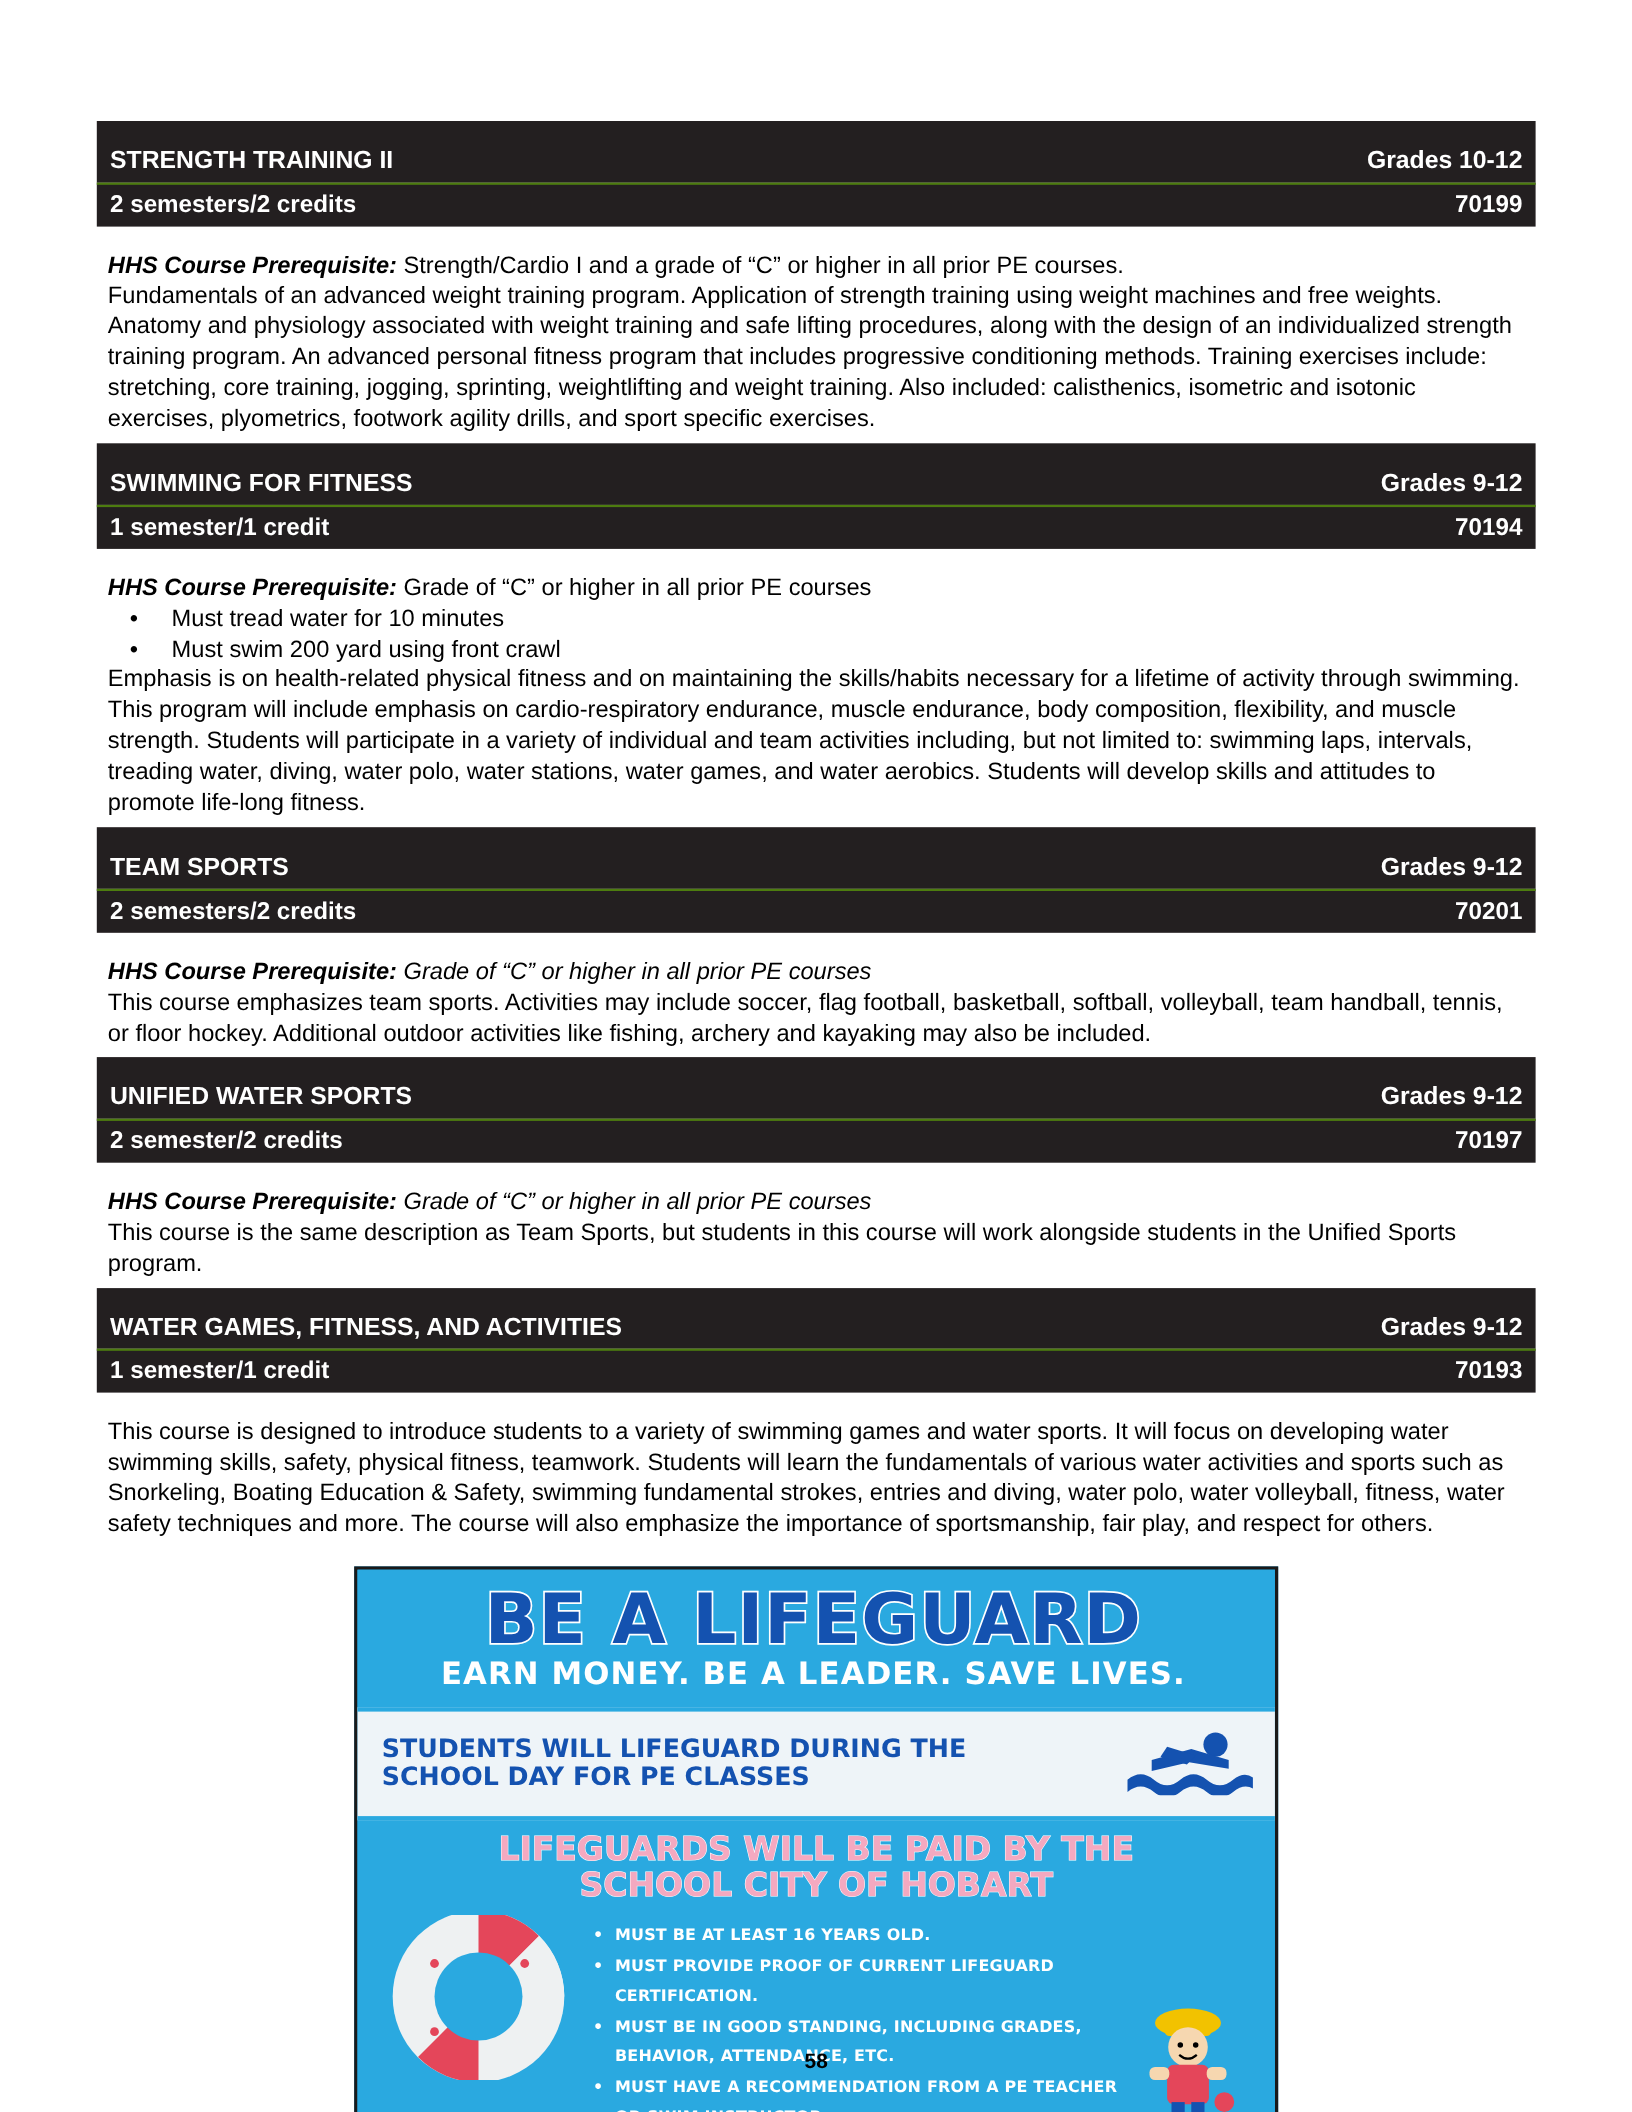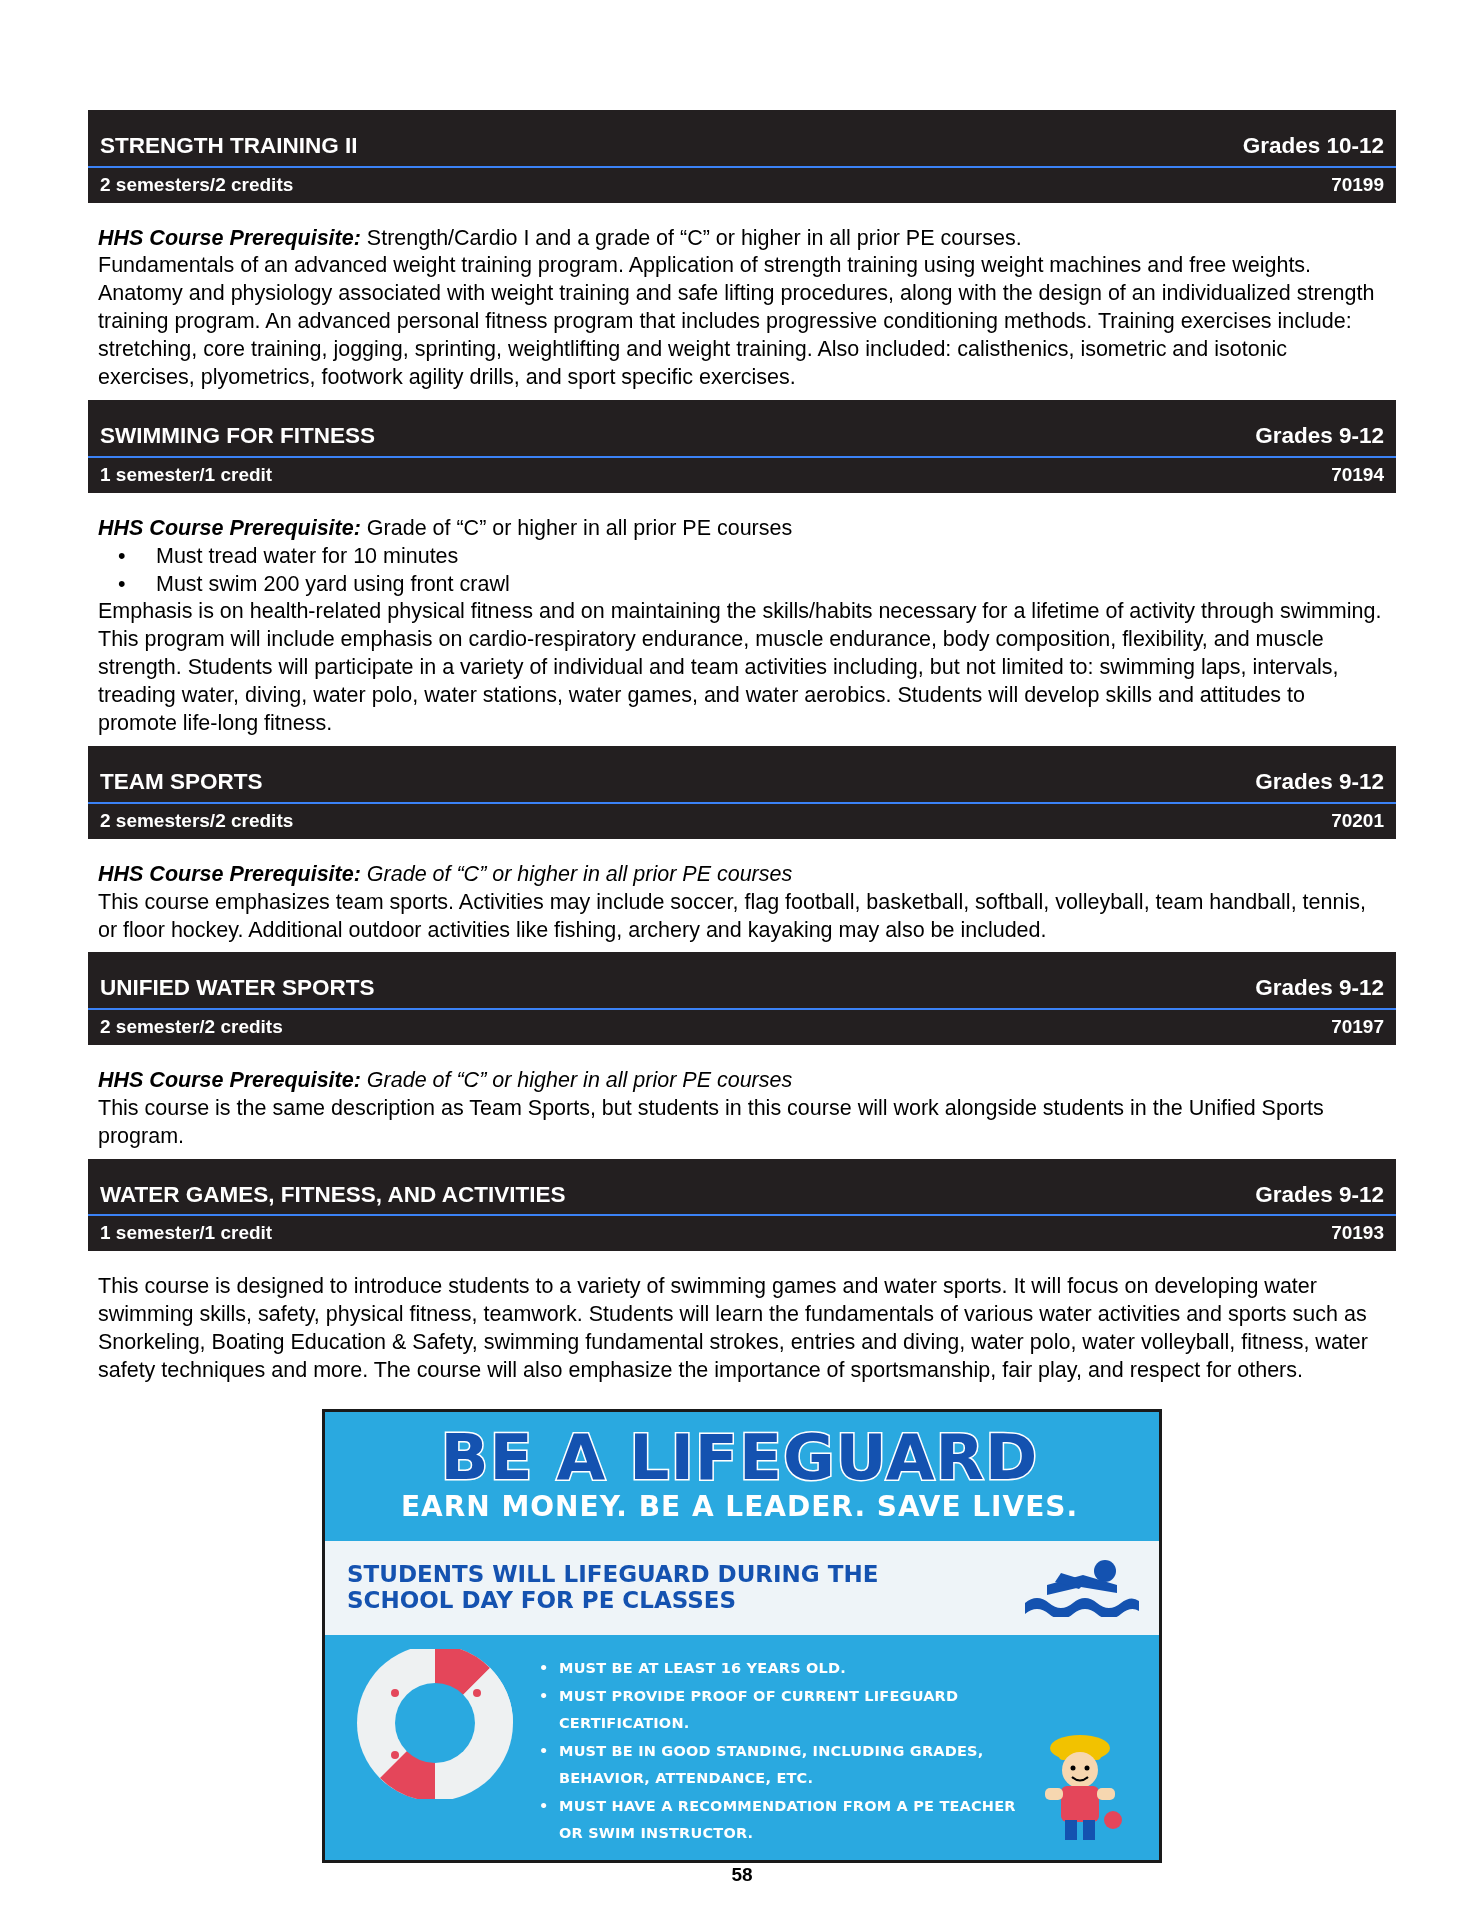--- a/index.html
+++ b/index.html
@@ -32,27 +32,27 @@
     line-height: 1.0;
     display: flex;
     justify-content: space-between;
     align-items: center;
     padding: 25px 12px 8px 12px;
   }
   .course-subheader {
     background: #231f20;
     color: #ffffff;
     font-weight: bold;
-    font-size: 19px;
+    font-size: 22px;
     line-height: 1.0;
     display: flex;
     justify-content: space-between;
     align-items: flex-start;
     padding: 7px 12px 9px 12px;
-    border-top: 2px solid #3b82f6;
+    border-top: 2px solid #4d7c0f;
   }
   .course-body {
     font-size: 21.5px;
     line-height: 1.30;
     padding: 6px 10px 8px 10px;
     text-align: left;
     margin-top: 16px;
   }
   .prereq {
     font-weight: bold;
@@ -300,20 +300,24 @@
           <svg width="120" height="62" viewBox="0 0 120 62">
             <circle cx="84" cy="16" r="11" fill="#1452b0"></circle>
             <path d="M26 30 L62 20 L96 30 L96 38 L60 32 L26 40 Z" fill="#1452b0"></path>
             <path d="M40 18 L66 26 L58 34 L34 27 Z" fill="#1452b0"></path>
             <path d="M4 48 q12 -10 24 0 q12 10 24 0 q12 -10 24 0 q12 10 24 0 q10 -8 18 -2 l0 10 q-8 -5 -18 3 q-12 10 -24 0 q-12 -10 -24 0 q-12 10 -24 0 q-12 -10 -24 0 Z" fill="#1452b0"></path>
           </svg>
         </span>
       </div>
 
       <div class="poster-bottom">
+        <div class="poster-paid">
+          <div>LIFEGUARDS WILL BE PAID BY THE</div>
+          <div>SCHOOL CITY OF HOBART</div>
+        </div>
 
         <div class="poster-req-row">
           <div class="ring-wrap">
             <svg width="190" height="150" viewBox="0 0 190 150">
               <g transform="translate(18,-18)">
                 <circle cx="78" cy="92" r="78" fill="#eef1f2"></circle>
                 <path d="M78 14 a78 78 0 0 1 55 23 l-34 34 a30 30 0 0 0 -21 -9 Z" fill="#e4465a"></path>
                 <path d="M133 37 a78 78 0 0 1 23 55 l-48 0 a30 30 0 0 0 -9 -21 Z" fill="#eef1f2"></path>
                 <path d="M78 170 a78 78 0 0 1 -55 -23 l34 -34 a30 30 0 0 0 21 9 Z" fill="#e4465a"></path>
                 <circle cx="78" cy="92" r="40" fill="#2aa9e0"></circle>

